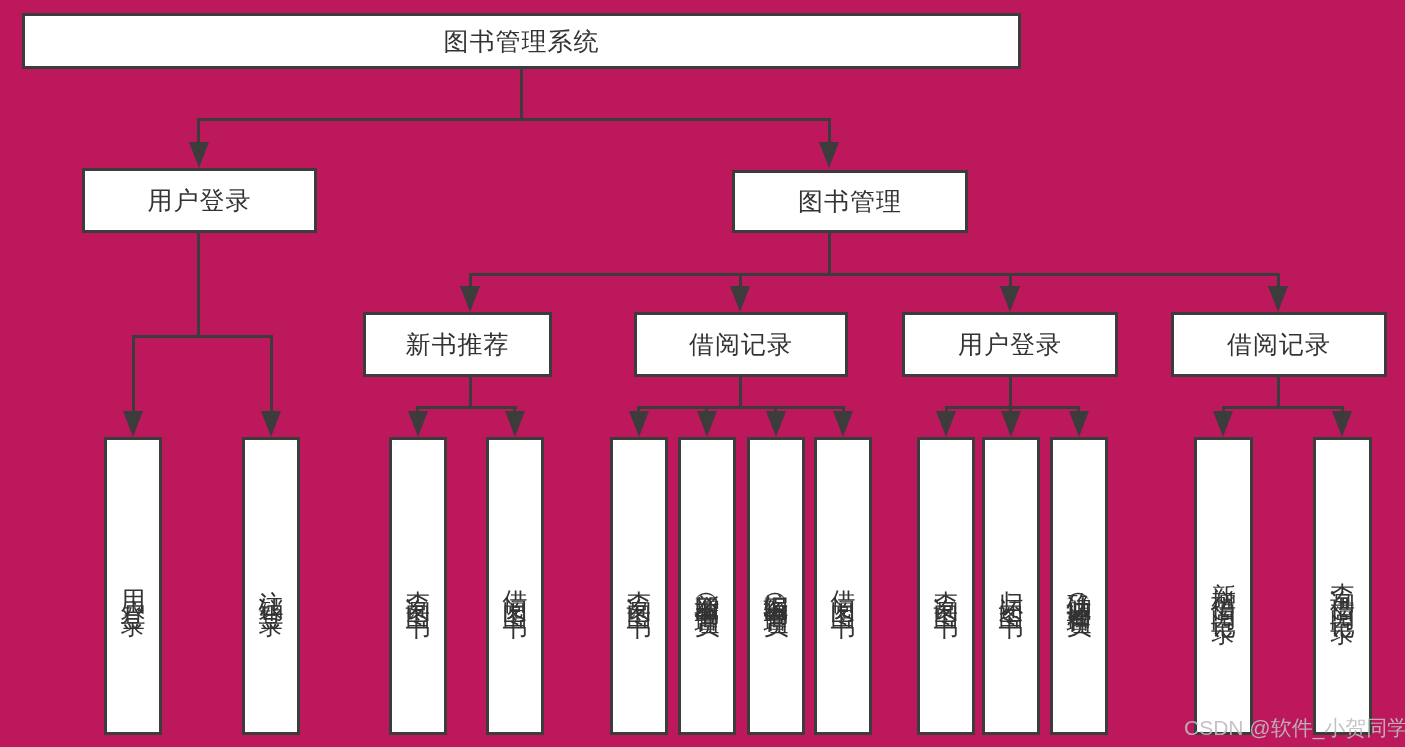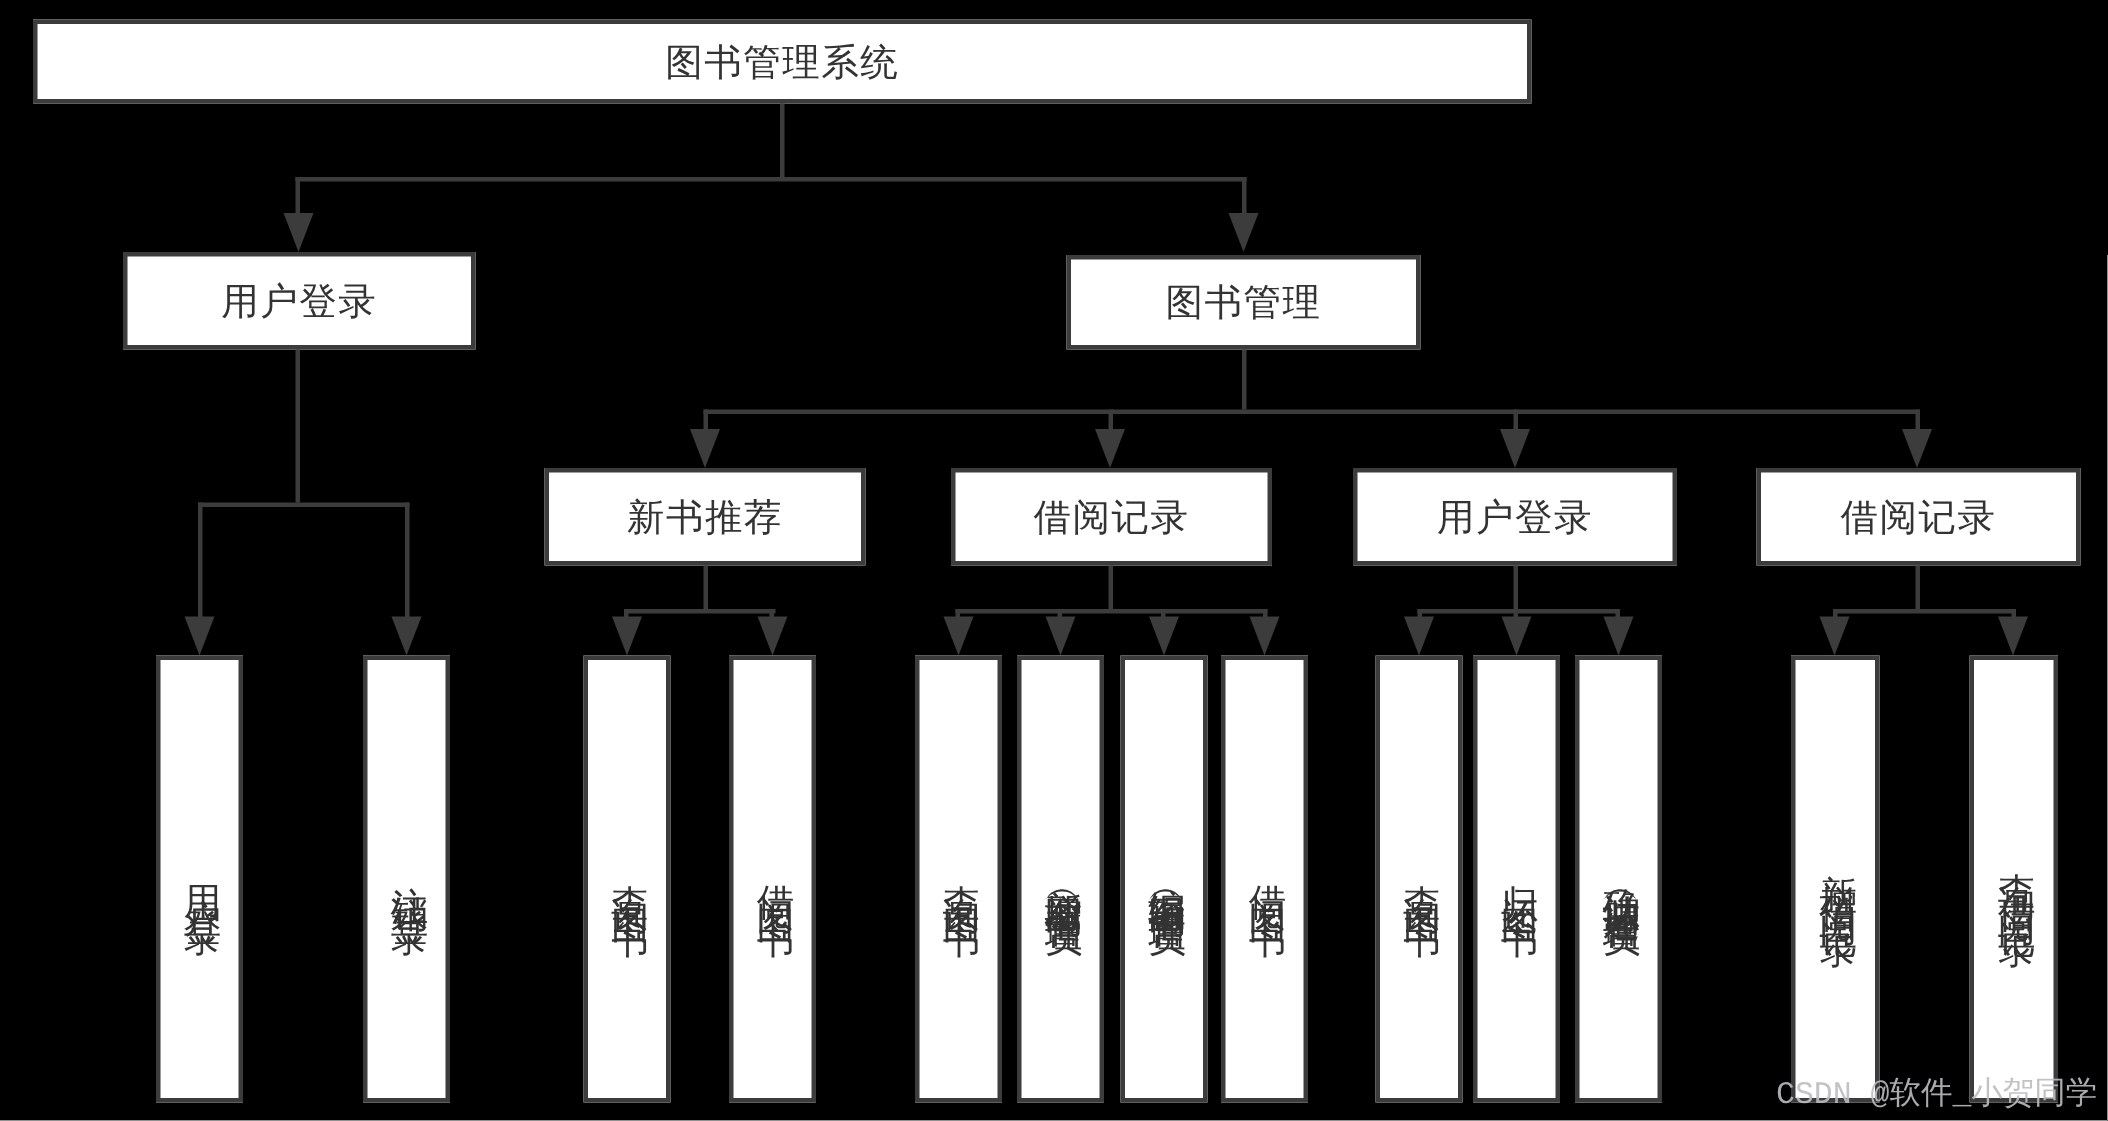--- a/index.html
+++ b/index.html
@@ -1,20 +1,20 @@
 <!DOCTYPE html>
 <html><head>
 <meta charset="utf-8">
 <style>
   html,body{margin:0;padding:0;background:#ffffff;}
   .canvas{
     position:relative;
     width:1405px;height:747px;
-    background:#000000;
-    font-family:Liberation Mono, monospace;
+    background:#be185d;
+    font-family:Liberation Sans, sans-serif;
     color:#333333;
     overflow:hidden;
   }
   .box{
     position:absolute;
     box-sizing:border-box;
     border:3px solid #3c3c3c;
     background:#ffffff;
     display:flex;
     align-items:center;
@@ -58,41 +58,41 @@
   <div class="box h" style="left:22px;top:13px;width:999px;height:56px;">图书管理系统</div>
 
   <div class="vline" style="left:520px;top:69px;height:49px;"></div>
   <div class="hline" style="left:197px;top:118px;width:634px;"></div>
   <div class="vline" style="left:197px;top:118px;height:25px;"></div>
   <div class="vline" style="left:828px;top:118px;height:25px;"></div>
   <div class="arrow" style="left:189px;top:142px;"></div>
   <div class="arrow" style="left:819px;top:142px;"></div>
 
   <div class="box h" style="left:82px;top:168px;width:235px;height:65px;">用户登录</div>
-  <div class="box h" style="left:711px;top:170px;width:236px;height:63px;">图书管理</div>
+  <div class="box h" style="left:732px;top:170px;width:236px;height:63px;">图书管理</div>
 
   <div class="vline" style="left:197px;top:233px;height:102px;"></div>
   <div class="hline" style="left:132px;top:335px;width:141px;"></div>
   <div class="vline" style="left:132px;top:335px;height:77px;"></div>
   <div class="vline" style="left:270px;top:335px;height:77px;"></div>
   <div class="arrow" style="left:123px;top:411px;"></div>
   <div class="arrow" style="left:261px;top:411px;"></div>
 
   <div class="vline" style="left:828px;top:233px;height:40px;"></div>
   <div class="hline" style="left:469px;top:273px;width:811px;"></div>
   <div class="vline" style="left:469px;top:273px;height:14px;"></div>
   <div class="vline" style="left:739px;top:273px;height:14px;"></div>
   <div class="vline" style="left:1009px;top:273px;height:14px;"></div>
   <div class="vline" style="left:1277px;top:273px;height:14px;"></div>
   <div class="arrow" style="left:460px;top:286px;"></div>
   <div class="arrow" style="left:730px;top:286px;"></div>
   <div class="arrow" style="left:1000px;top:286px;"></div>
   <div class="arrow" style="left:1268px;top:286px;"></div>
 
-  <div class="box h" style="left:363px;top:312px;width:214px;height:65px;">新书推荐</div>
+  <div class="box h" style="left:363px;top:312px;width:189px;height:65px;">新书推荐</div>
   <div class="box h" style="left:634px;top:312px;width:214px;height:65px;">借阅记录</div>
   <div class="box h" style="left:902px;top:312px;width:216px;height:65px;">用户登录</div>
   <div class="box h" style="left:1171px;top:312px;width:216px;height:65px;">借阅记录</div>
 
   <div class="vline" style="left:469px;top:377px;height:29px;"></div>
   <div class="hline" style="left:416px;top:406px;width:101px;"></div>
   <div class="vline" style="left:416px;top:406px;height:7px;"></div>
   <div class="vline" style="left:513px;top:406px;height:7px;"></div>
   <div class="arrow" style="left:408px;top:411px;"></div>
   <div class="arrow" style="left:505px;top:411px;"></div>

